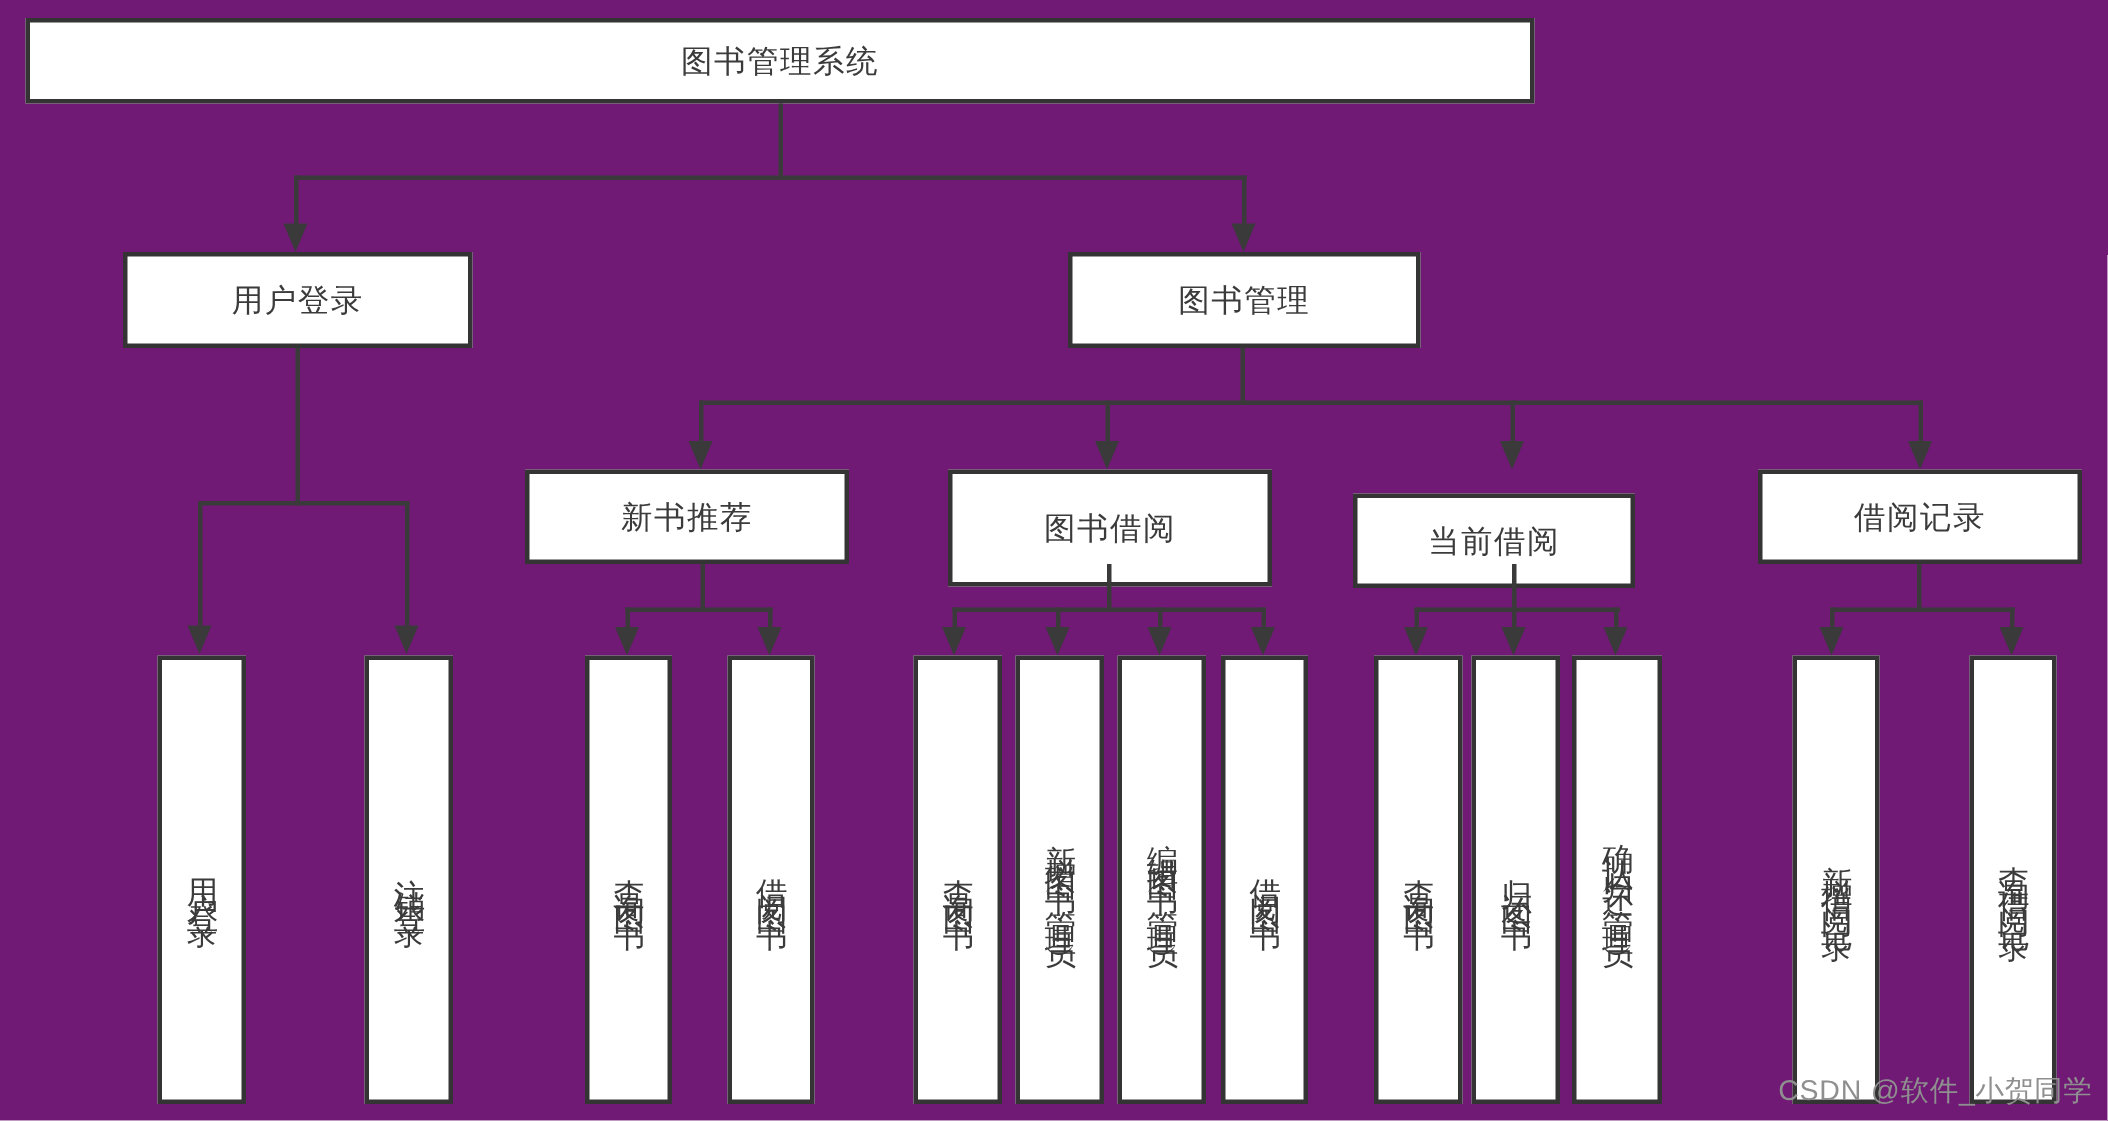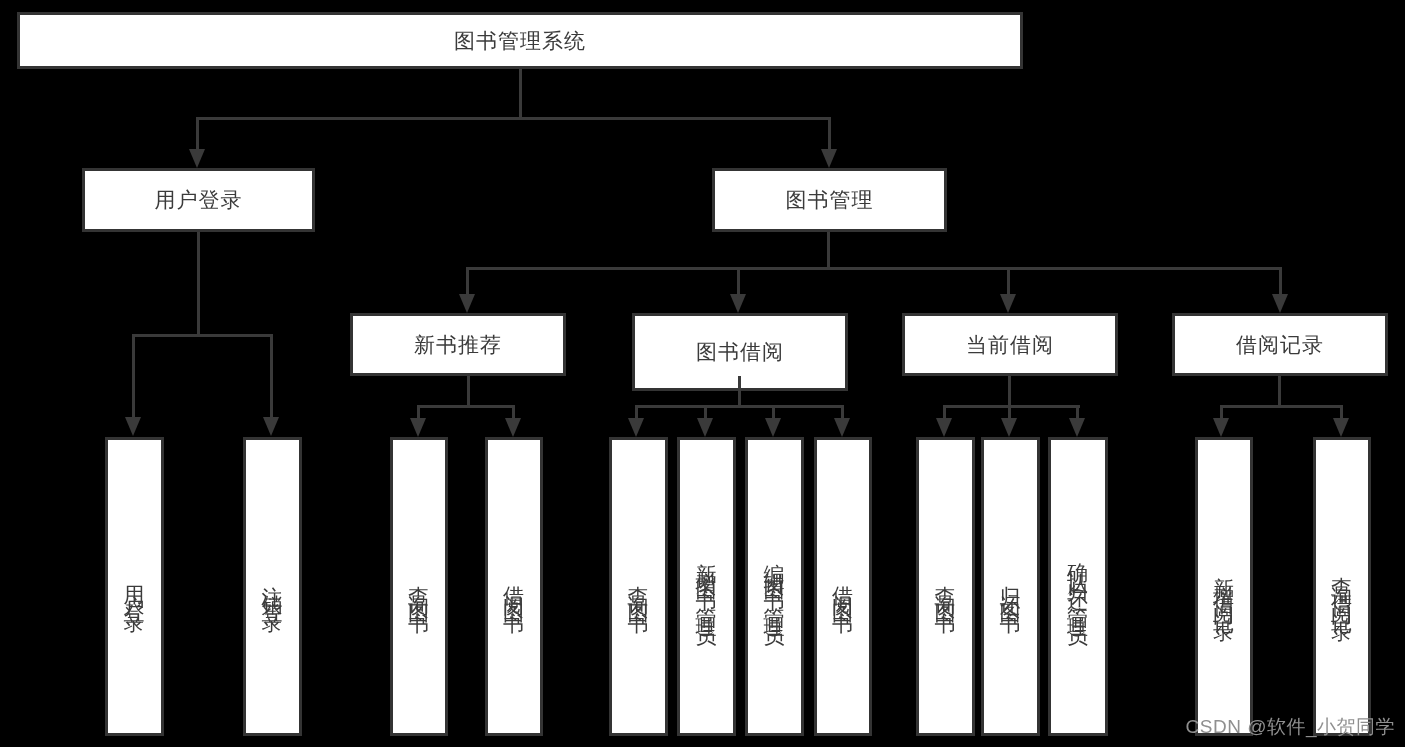--- a/index.html
+++ b/index.html
@@ -2,21 +2,21 @@
 <html><head>
 <meta charset="utf-8">
 <style>
   * { box-sizing: border-box; }
   html, body { margin: 0; padding: 0; background: #ffffff; }
   body { font-family: "Liberation Sans", "DejaVu Sans", sans-serif; }
   .canvas {
     position: relative;
     width: 1405px;
     height: 747px;
-    background: #000000;
+    background: #701a75;
     overflow: hidden;
   }
   .box {
     position: absolute;
     border: 3px solid #343434;
     background: #ffffff;
     display: flex;
     align-items: center;
     justify-content: center;
     font-size: 21px;
@@ -91,21 +91,21 @@
   <div class="arrow" style="left:459px; top:294px;"></div>
   <div class="vline" style="left:737px; top:267px; height:28px;"></div>
   <div class="arrow" style="left:730px; top:294px;"></div>
   <div class="vline" style="left:1007px; top:267px; height:28px;"></div>
   <div class="arrow" style="left:1000px; top:294px;"></div>
   <div class="vline" style="left:1279px; top:267px; height:28px;"></div>
   <div class="arrow" style="left:1272px; top:294px;"></div>
 
   <div class="box" style="left:350px; top:313px; width:216px; height:63px;">新书推荐</div>
   <div class="box" style="left:632px; top:313px; width:216px; height:78px;">图书借阅</div>
-  <div class="box" style="left:902px; top:313px; width:216px; height:63px;font-family:Liberation Serif, serif;">当前借阅</div>
+  <div class="box" style="left:902px; top:329px; width:188px; height:63px;font-family:Liberation Serif, serif;">当前借阅</div>
   <div class="box" style="left:1172px; top:313px; width:216px; height:63px;">借阅记录</div>
 
   <div class="vline" style="left:467px; top:376px; height:32px;"></div>
   <div class="hline" style="left:417px; top:405px; width:98px;"></div>
   <div class="vline" style="left:417px; top:405px; height:14px;"></div>
   <div class="arrow" style="left:410px; top:418px;"></div>
   <div class="vline" style="left:512px; top:405px; height:14px;"></div>
   <div class="arrow" style="left:505px; top:418px;"></div>
 
   <div class="vline" style="left:738px; top:376px; height:32px;"></div>

